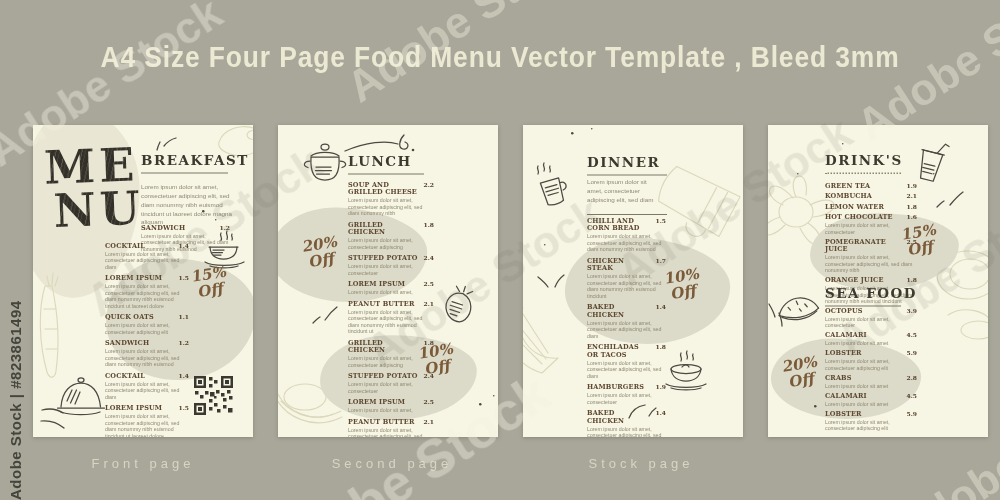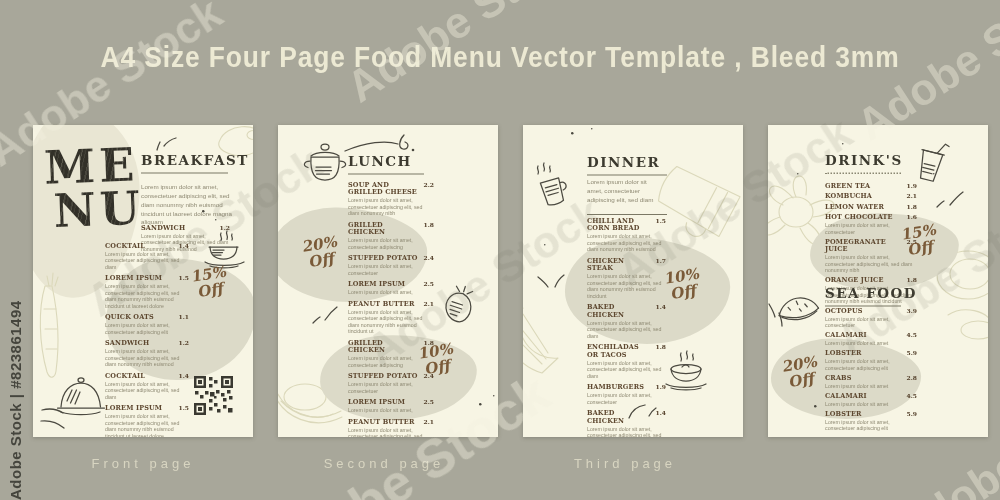--- a/index.html
+++ b/index.html
@@ -13,21 +13,21 @@
     font:bold 30px/1.1 "Liberation Sans",sans-serif;color:#ece9d3;letter-spacing:1px;}
 
   
   .pages{position:absolute;top:125px;left:33px;display:flex;gap:25px;z-index:10;}
   .page{width:220px;height:312px;background:#f7f5e4;position:relative;overflow:hidden;
         box-shadow:0 1px 4px rgba(40,40,30,.25);}
   .inner{position:absolute;left:0;top:0;width:440px;height:624px;
          transform:scale(.5);transform-origin:0 0;}
 
   
-  .footRow{position:absolute;top:456px;left:33px;width:955px;display:flex;gap:21px;z-index:10;}
+  .footRow{position:absolute;top:456px;left:33px;width:955px;display:flex;gap:29px;z-index:10;}
   .footRow .fl{width:220px;text-align:center;font:13px/1.2 "Liberation Sans",sans-serif;
                color:#d8d5c1;letter-spacing:4px;}
 
   
   .wm{position:absolute;z-index:40;pointer-events:none;white-space:nowrap;
       font:bold 44px/1 "Liberation Sans",sans-serif;transform:rotate(-33deg);}
   .wm-light{color:rgba(243,241,223,.40);}
   .wm-dark{color:rgba(108,106,90,.13);}
   .wm-id{position:absolute;left:8px;top:500px;transform:rotate(-90deg);transform-origin:0 0;
          z-index:50;font:bold 15px/1 "Liberation Sans",sans-serif;color:#45453d;letter-spacing:.5px;
@@ -612,21 +612,21 @@
       <div class="speck" style="left:92px;top:560px;"></div>
       <div class="speck sm" style="left:148px;top:36px;"></div>
       <div class="speck sm" style="left:330px;top:96px;"></div>
     </div>
   </div>
 </div>
 
 <div class="footRow">
   <div class="fl">Front page</div>
   <div class="fl">Second page</div>
-  <div class="fl">Third page</div>
+  <div class="fl">Stock page</div>
 </div>
 
 <div>
   <span class="wm wm-light" style="left:-30px;top:60px;">Adobe Stock</span>
   <span class="wm wm-light" style="left:330px;top:-4px;">Adobe Stock</span>
   <span class="wm wm-light" style="left:840px;top:34px;">Adobe Stock</span>
   <span class="wm wm-light" style="left:240px;top:450px;font-size:54px;">Adobe Stock</span>
   <span class="wm wm-light" style="left:880px;top:440px;">Adobe Stock</span>
   <span class="wm wm-dark" style="left:70px;top:210px;">Adobe Stock</span>
   <span class="wm wm-dark" style="left:350px;top:260px;">Adobe Stock</span>

